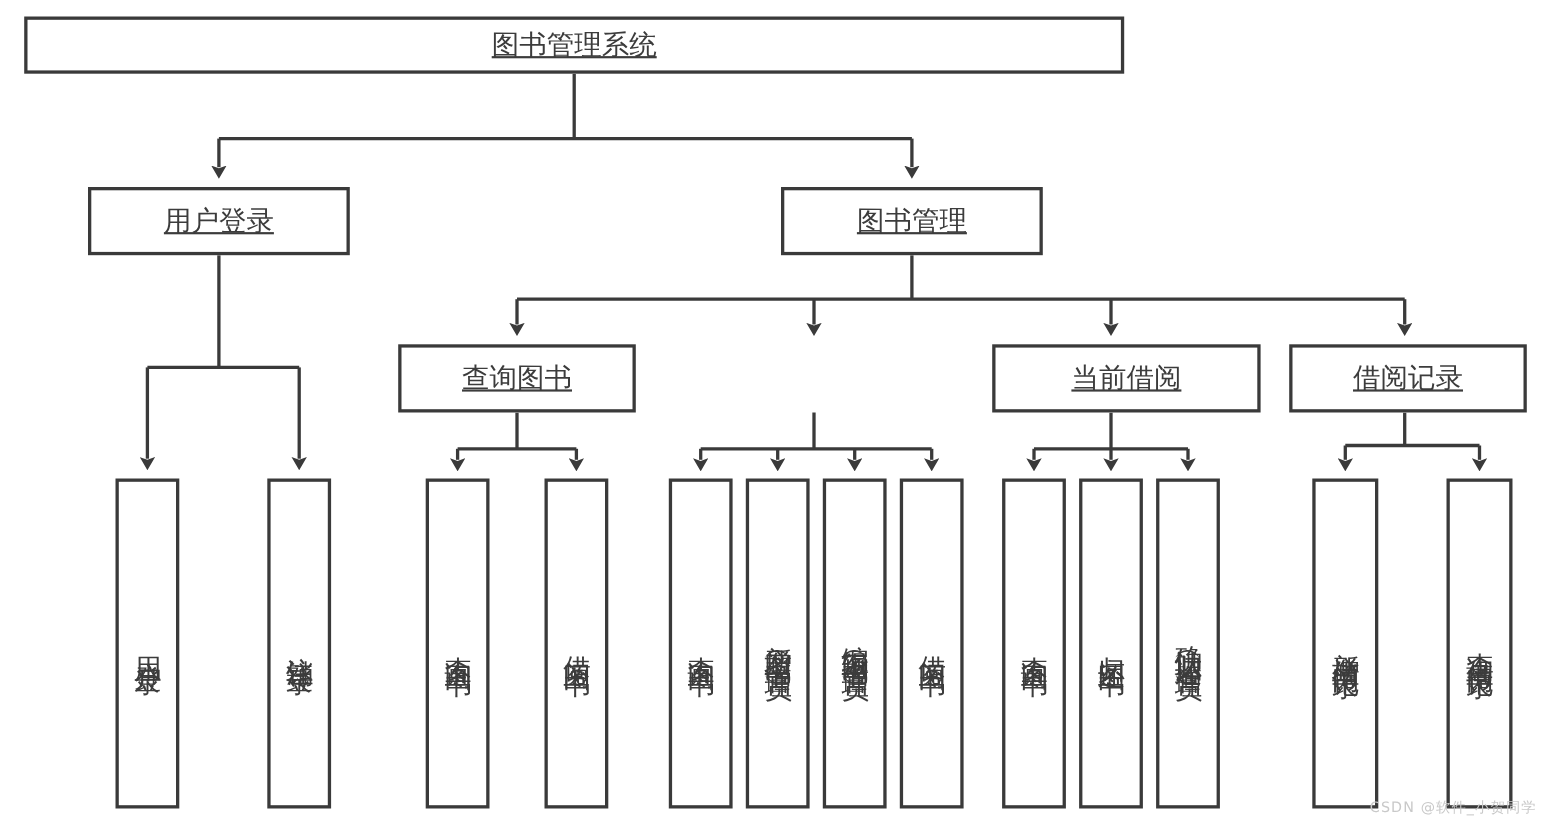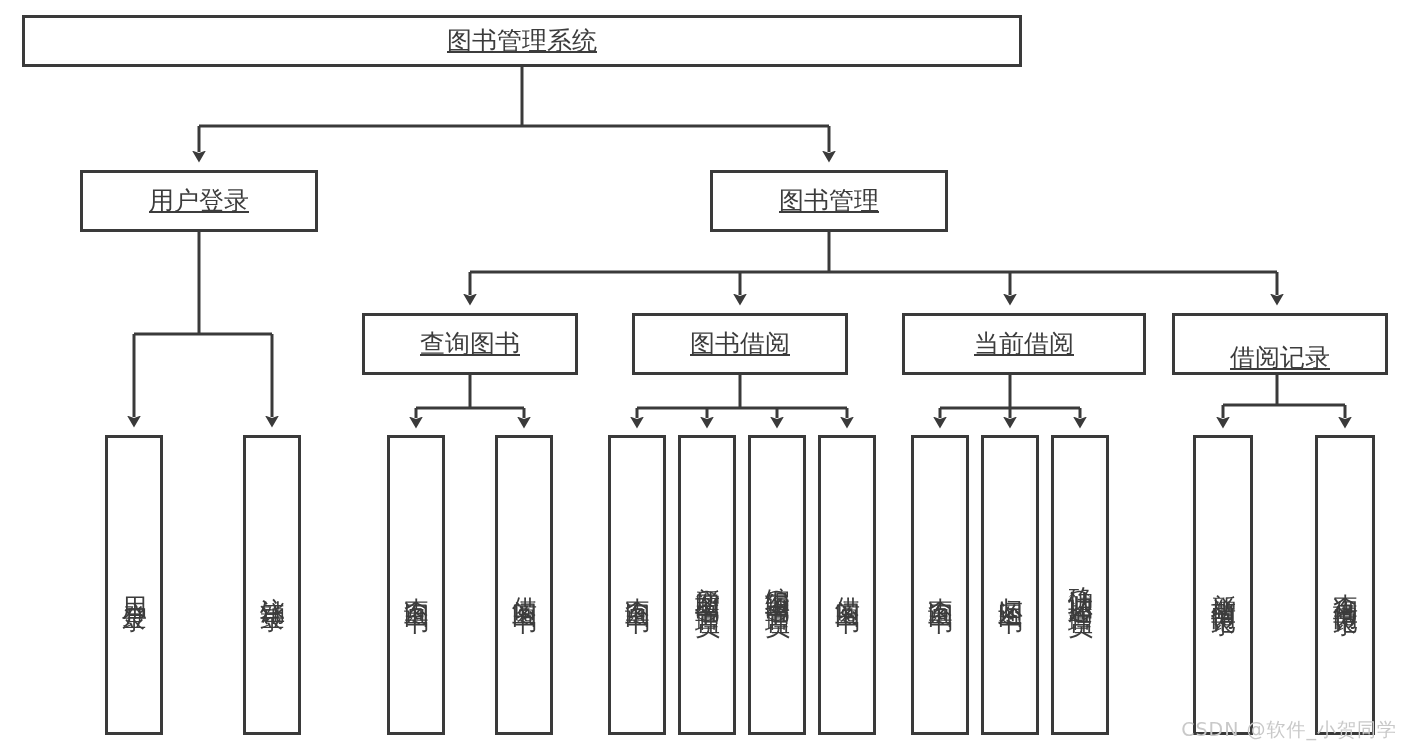--- a/index.html
+++ b/index.html
@@ -6,21 +6,21 @@
   body{width:1405px;height:747px;overflow:hidden;font-family:"DejaVu Sans","Liberation Sans",sans-serif;}
   #canvas{position:relative;width:1405px;height:747px;background:#ffffff;}
   svg.links{position:absolute;left:0;top:0;width:1405px;height:747px;}
   .node{position:absolute;box-sizing:border-box;border:3px solid #3a3a3a;background:#ffffff;
         display:flex;align-items:center;justify-content:center;}
   .node .label{color:#3c3c3c;line-height:1.12;text-align:center;white-space:pre;}
   .node.horiz .label{font-size:25px;text-decoration:underline;}
   .node.vert{}
   .node.vert .label{writing-mode:vertical-rl;text-orientation:upright;font-size:25px;
         letter-spacing:4px;max-height:280px;}
-  .watermark{position:absolute;right:8px;bottom:4px;color:#c9c9c9;font-size:19px;
+  .watermark{position:absolute;right:8px;bottom:4px;color:#c9c9c9;font-size:13px;
         letter-spacing:1px;white-space:nowrap;}
 </style>
 </head>
 <body>
 
 <div id="canvas">
 
   <svg class="links" viewBox="0 0 1405 747" xmlns="http://www.w3.org/2000/svg">
     <defs>
       <marker id="arrow" markerWidth="12" markerHeight="14" refX="1.5" refY="7" orient="auto" markerUnits="userSpaceOnUse">
@@ -78,27 +78,24 @@
   <div class="node horiz" style="left:80px;top:170px;width:238px;height:62px;">
     <span class="label">用户登录</span>
   </div>
   <div class="node horiz" style="left:710px;top:170px;width:238px;height:62px;">
     <span class="label">图书管理</span>
   </div>
 
   <div class="node horiz" style="left:362px;top:313px;width:216px;height:62px;">
     <span class="label">查询图书</span>
   </div>
-  <div class="node horiz" style="left:632px;top:313px;width:216px;height:62px;">
-    <span class="label">图书借阅</span>
-  </div>
   <div class="node horiz" style="left:902px;top:313px;width:244px;height:62px;">
     <span class="label">当前借阅</span>
   </div>
-  <div class="node horiz" style="left:1172px;top:313px;width:216px;height:62px;align-items:flex-end;">
+  <div class="node horiz" style="left:1172px;top:313px;width:216px;height:62px;">
     <span class="label">借阅记录</span>
   </div>
 
   <div class="node vert" style="left:105px;top:435px;width:58px;height:300px;">
     <span class="label">用户登录</span>
   </div>
   <div class="node vert" style="left:243px;top:435px;width:58px;height:300px;">
     <span class="label">注销登录</span>
   </div>
 

